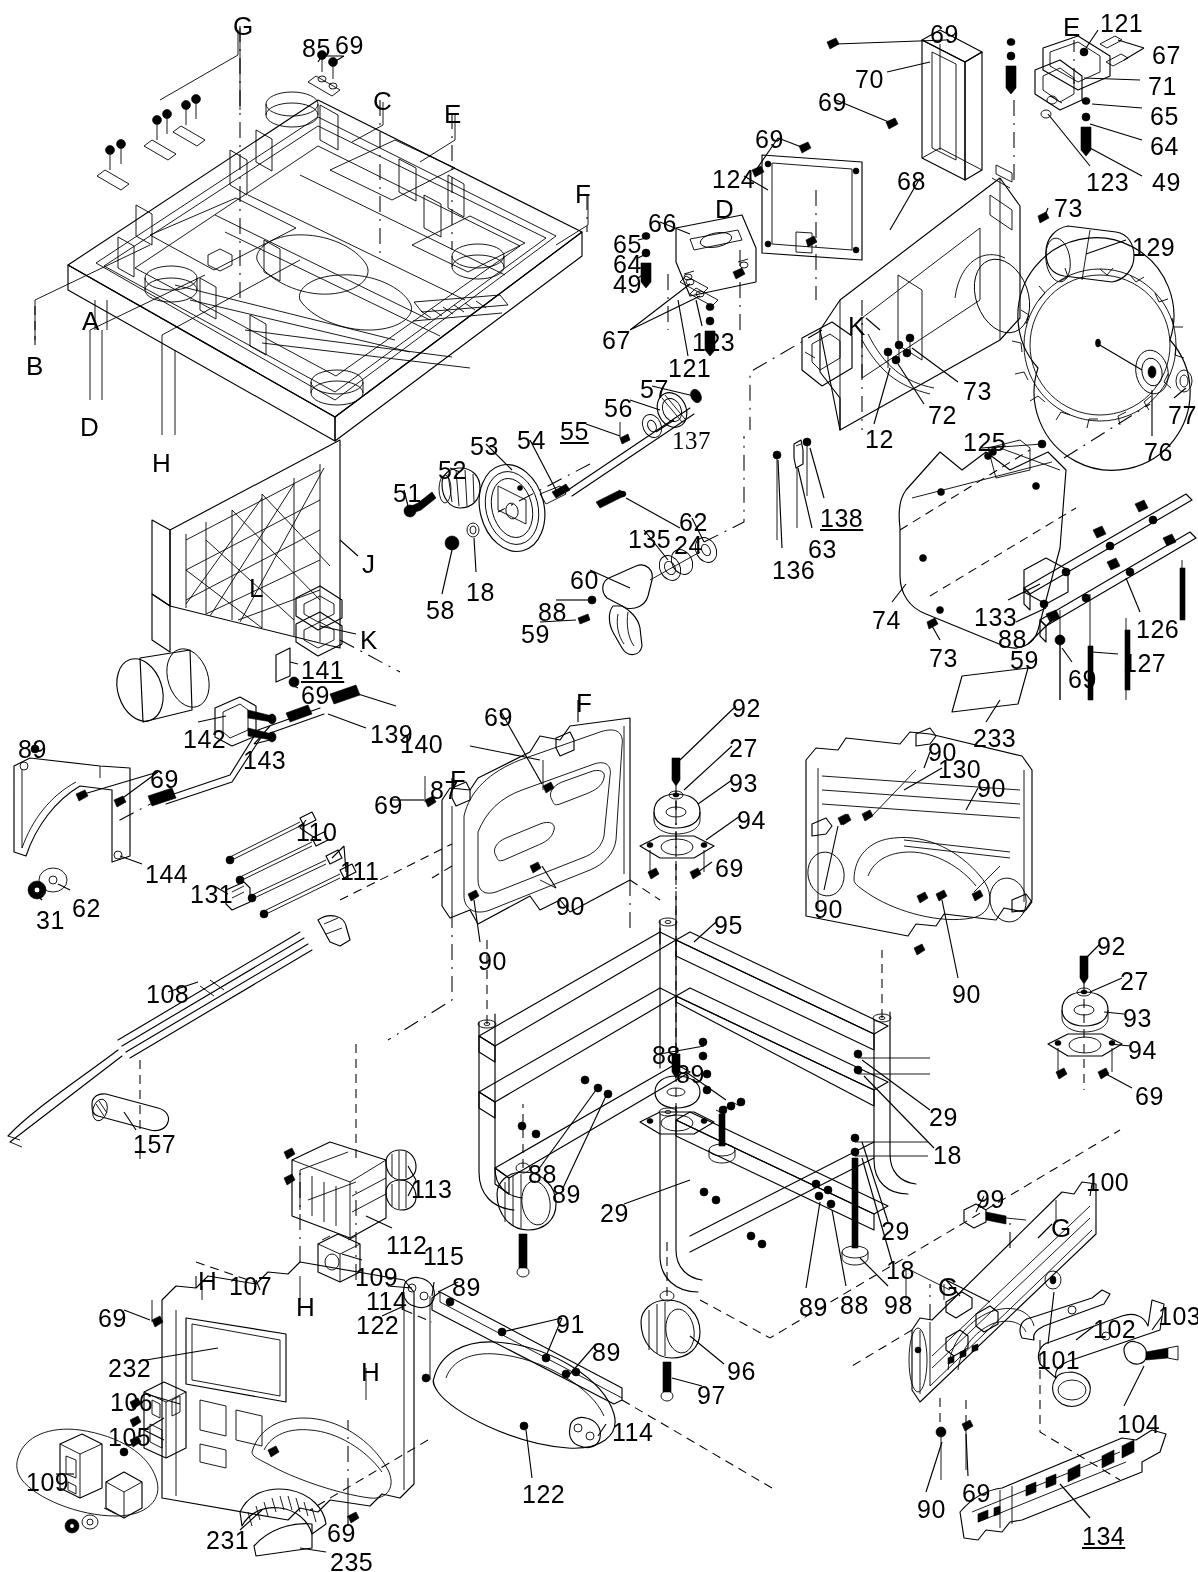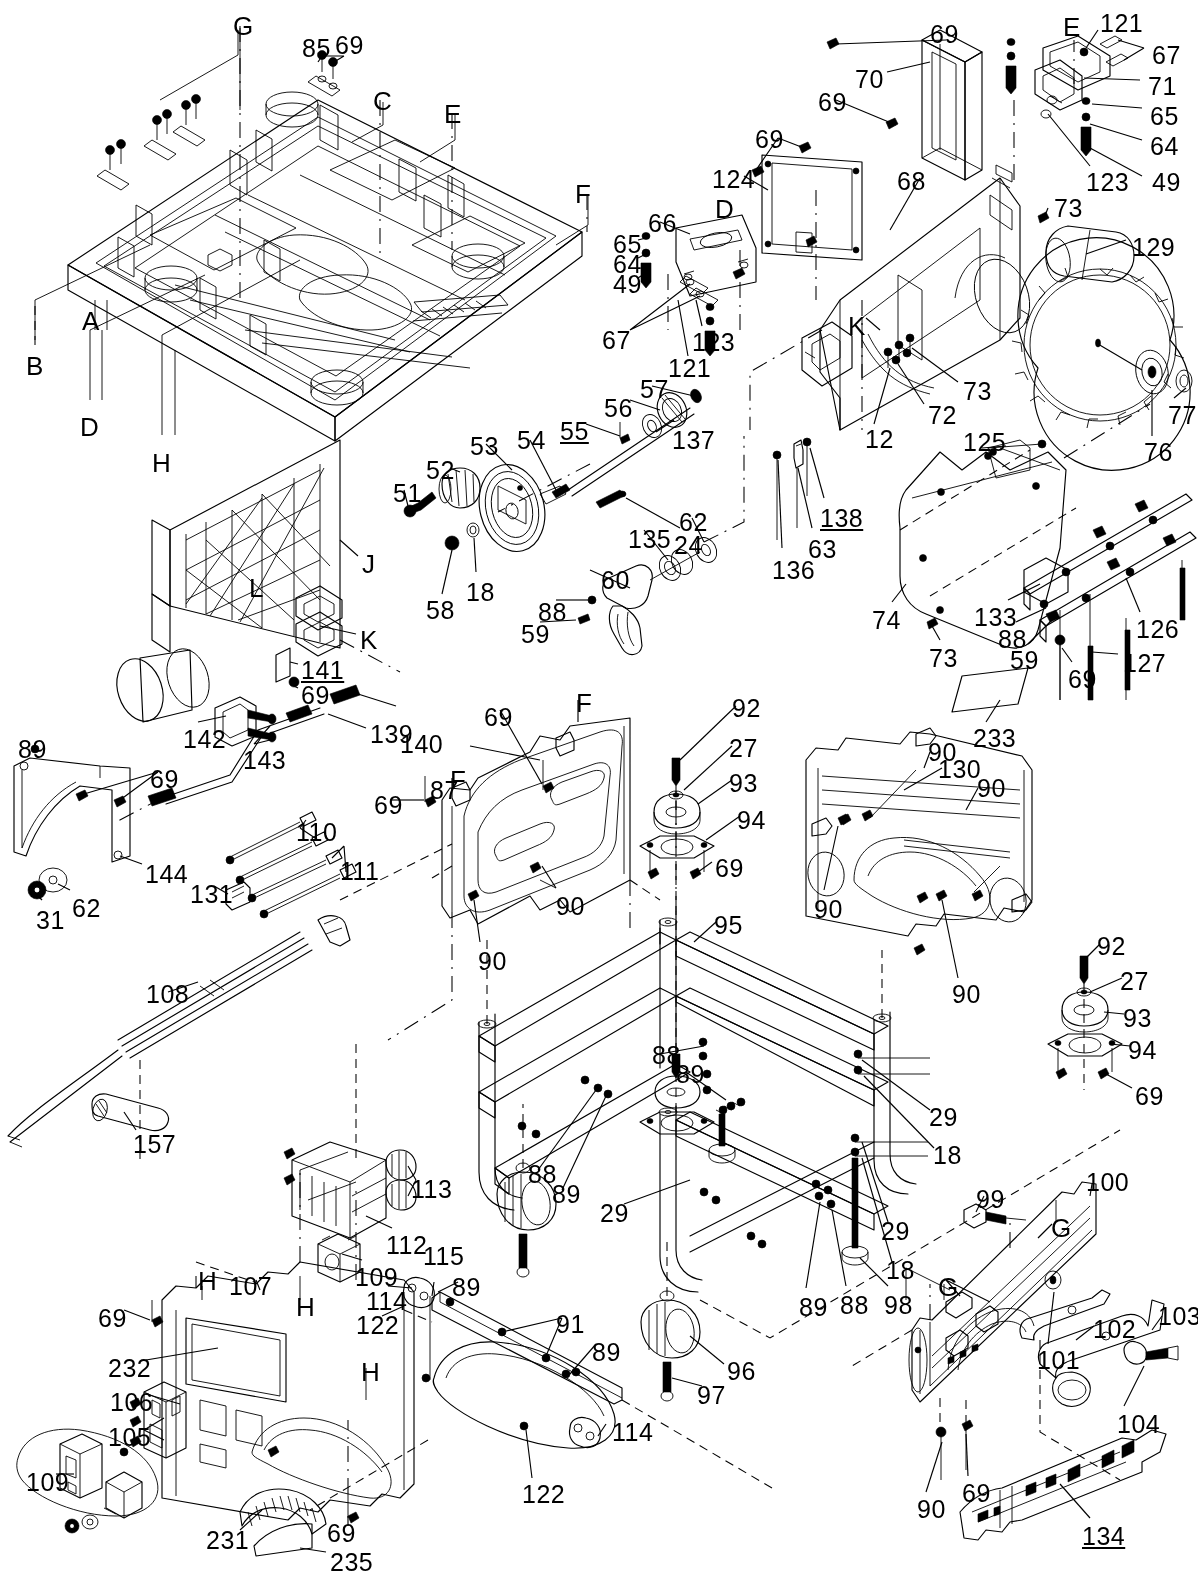--- a/index.html
+++ b/index.html
@@ -1147,31 +1147,31 @@
       <div class="lbl lblL" style="left: 848px; top: 313px;">K</div>
       <div class="lbl" style="left: 963px; top: 379px;">73</div>
       <div class="lbl" style="left: 928px; top: 403px;">72</div>
       <div class="lbl" style="left: 865px; top: 427px;">12</div>
       <div class="lbl" style="left: 1168px; top: 403px;">77</div>
       <div class="lbl" style="left: 1144px; top: 440px;">76</div>
       <div class="lbl" style="left: 963px; top: 430px;">125</div>
       <div class="lbl" style="left: 640px; top: 377px;">57</div>
       <div class="lbl" style="left: 604px; top: 396px;">56</div>
       <div class="lbl" style="left: 560px; top: 419px; text-decoration: underline;">55</div>
-      <div class="lbl" style="left: 672px; top: 428px;">137</div>
+      <div class="lbl" style="left: 672px; top: 428px; font-family: Liberation Serif, serif;">137</div>
       <div class="lbl" style="left: 470px; top: 434px;">53</div>
       <div class="lbl" style="left: 517px; top: 428px;">54</div>
-      <div class="lbl" style="left: 426px; top: 458px;">52</div>
+      <div class="lbl" style="left: 438px; top: 458px;">52</div>
       <div class="lbl" style="left: 393px; top: 481px;">51</div>
       <div class="lbl" style="left: 674px; top: 533px;">24</div>
       <div class="lbl" style="left: 426px; top: 598px;">58</div>
       <div class="lbl" style="left: 466px; top: 580px;">18</div>
       <div class="lbl" style="left: 628px; top: 527px;">135</div>
       <div class="lbl" style="left: 679px; top: 510px;">62</div>
-      <div class="lbl" style="left: 570px; top: 568px; margin-left: 31px;">60</div>
+      <div class="lbl" style="left: 570px; top: 568px;">60</div>
       <div class="lbl" style="left: 538px; top: 600px;">88</div>
       <div class="lbl" style="left: 521px; top: 622px;">59</div>
       <div class="lbl" style="left: 772px; top: 558px;">136</div>
       <div class="lbl" style="left: 808px; top: 537px;">63</div>
       <div class="lbl" style="left: 820px; top: 506px; text-decoration: underline;">138</div>
       <div class="lbl" style="left: 872px; top: 608px;">74</div>
       <div class="lbl" style="left: 929px; top: 646px;">73</div>
       <div class="lbl" style="left: 974px; top: 605px;">133</div>
       <div class="lbl" style="left: 998px; top: 627px;">88</div>
       <div class="lbl" style="left: 1010px; top: 648px;">59</div>

